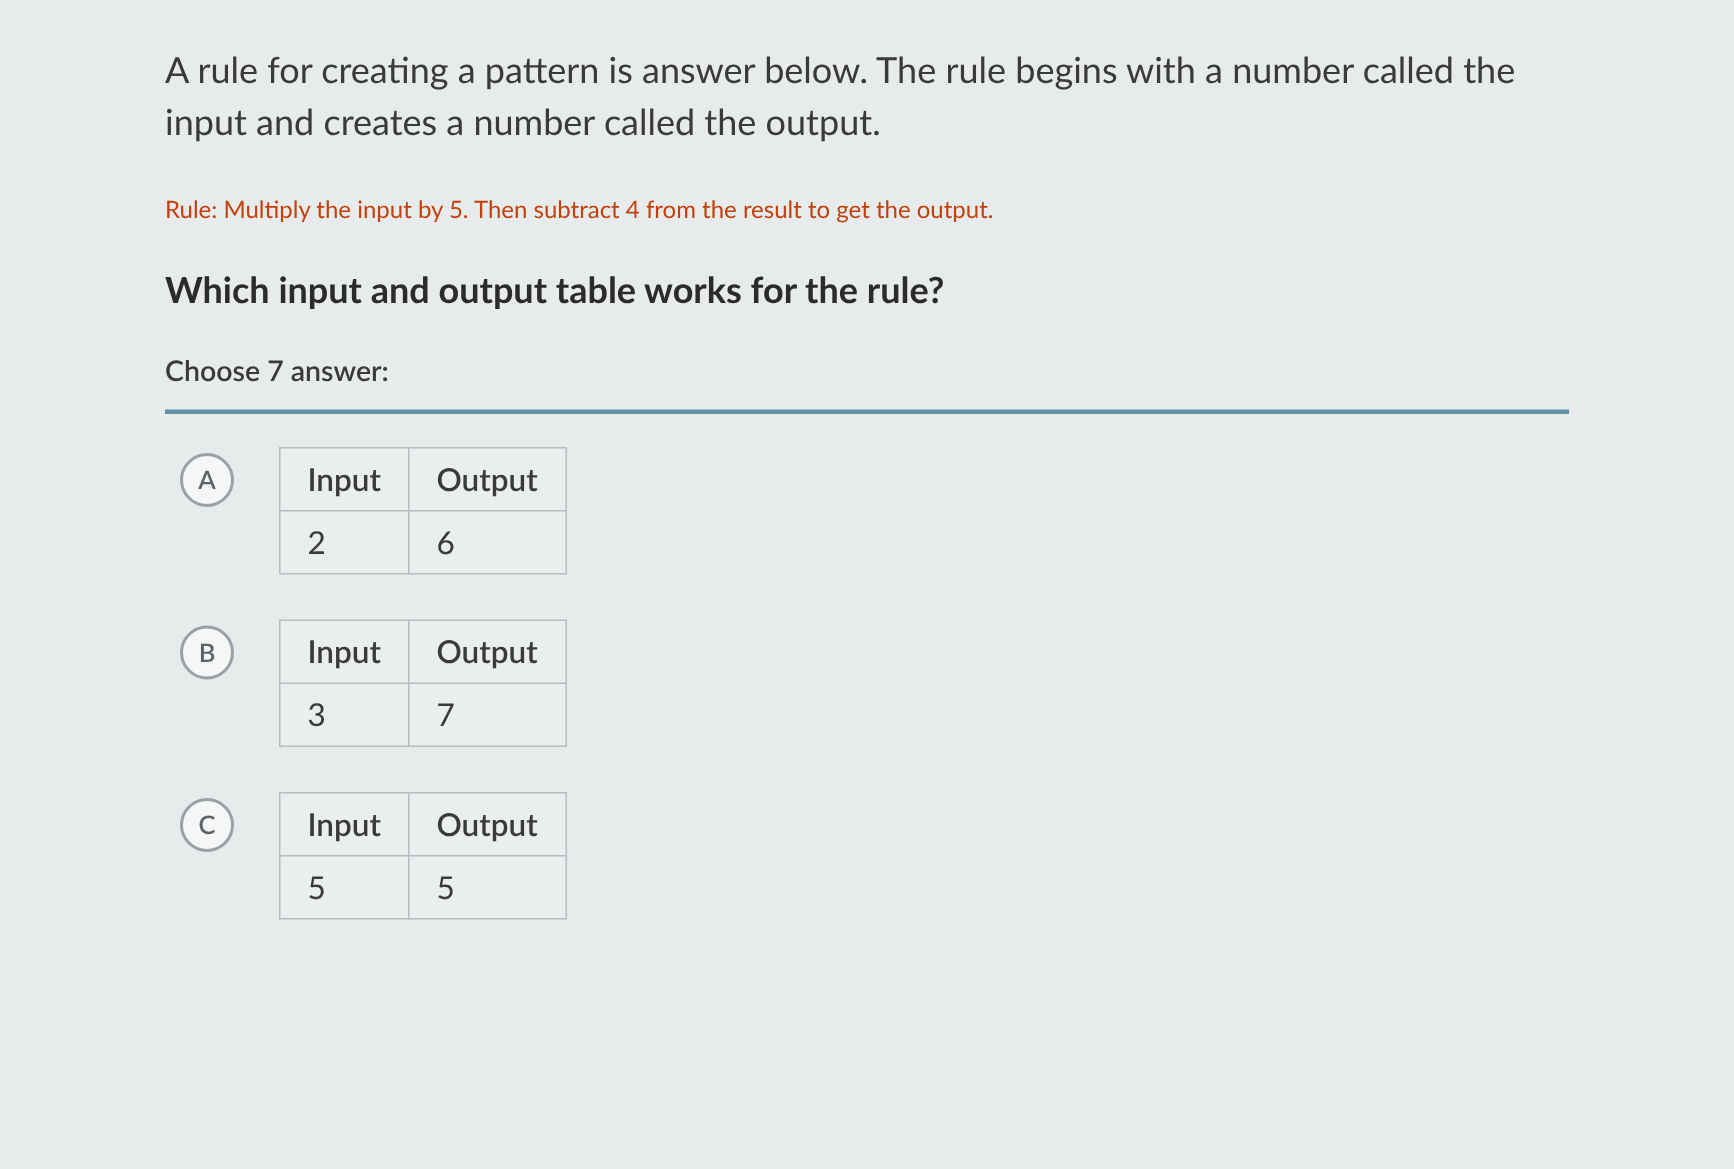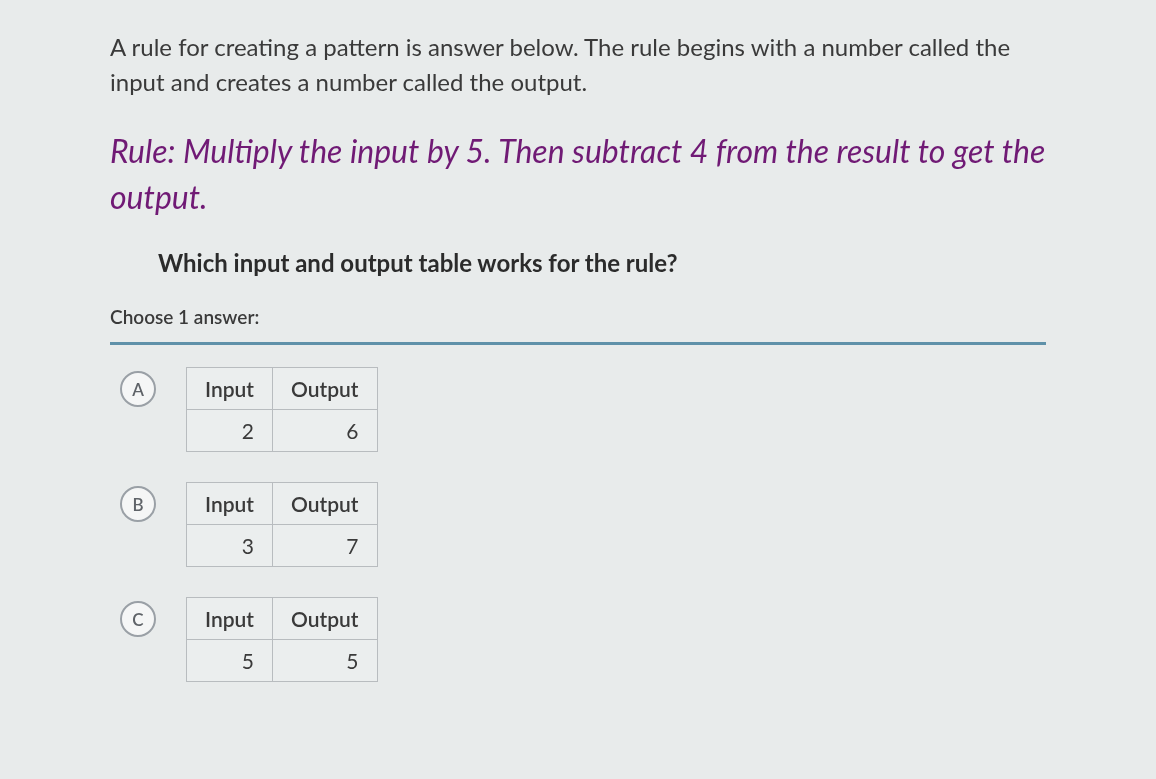--- a/index.html
+++ b/index.html
@@ -12,32 +12,30 @@
     color: #2b2b2b;
     overflow: hidden;
   }
   .q-para {
     font-size: 24px;
     line-height: 1.45;
     color: #3a3a3a;
     margin-bottom: 28px;
   }
   .q-rule {
-    font-size: 32px;
-    font-style: italic;
+    font-size: 16px;
     line-height: 1.45;
-    color: #701a75;
+    color: #c2410c;
     margin-bottom: 28px;
   }
   .q-prompt {
     font-size: 24px;
     font-weight: 700;
     color: #2b2b2b;
     margin-bottom: 28px;
-    margin-left: 48px;
   }
   .q-choose {
     font-size: 19px;
     font-weight: 600;
     color: #3a3a3a;
     margin-bottom: 14px;
   }
   .answers-top-line {
     border: none;
     border-top: 3px solid #3c7a99;
@@ -65,42 +63,42 @@
     color: #5f6368;
     flex-shrink: 0;
     margin-top: 4px;
   }
   .io-table {
     border-collapse: collapse;
   }
   .io-table th, .io-table td {
     border: 1px solid #b8bcbf;
     padding: 8px 18px;
-    text-align: right;
+    text-align: left;
     font-size: 21px;
     color: #3a3a3a;
     background: rgba(255,255,255,0.15);
   }
   .io-table th {
     font-weight: 600;
   }
   .io-table td {
     font-weight: 400;
   }
 </style>
 </head>
 <body>
 
 <p class="q-para">A rule for creating a pattern is answer below. The rule begins with a number called the input and creates a number called the output.</p>
 
 <p class="q-rule">Rule: Multiply the input by 5. Then subtract 4 from the result to get the output.</p>
 
 <p class="q-prompt">Which input and output table works for the rule?</p>
 
-<p class="q-choose">Choose 1 answer:</p>
+<p class="q-choose">Choose 7 answer:</p>
 
 <hr class="answers-top-line">
 
 <div class="choice-row">
   <div class="choice-radio">
     <span>A</span>
   </div>
   <table class="io-table">
     <tbody>
         <tr>

